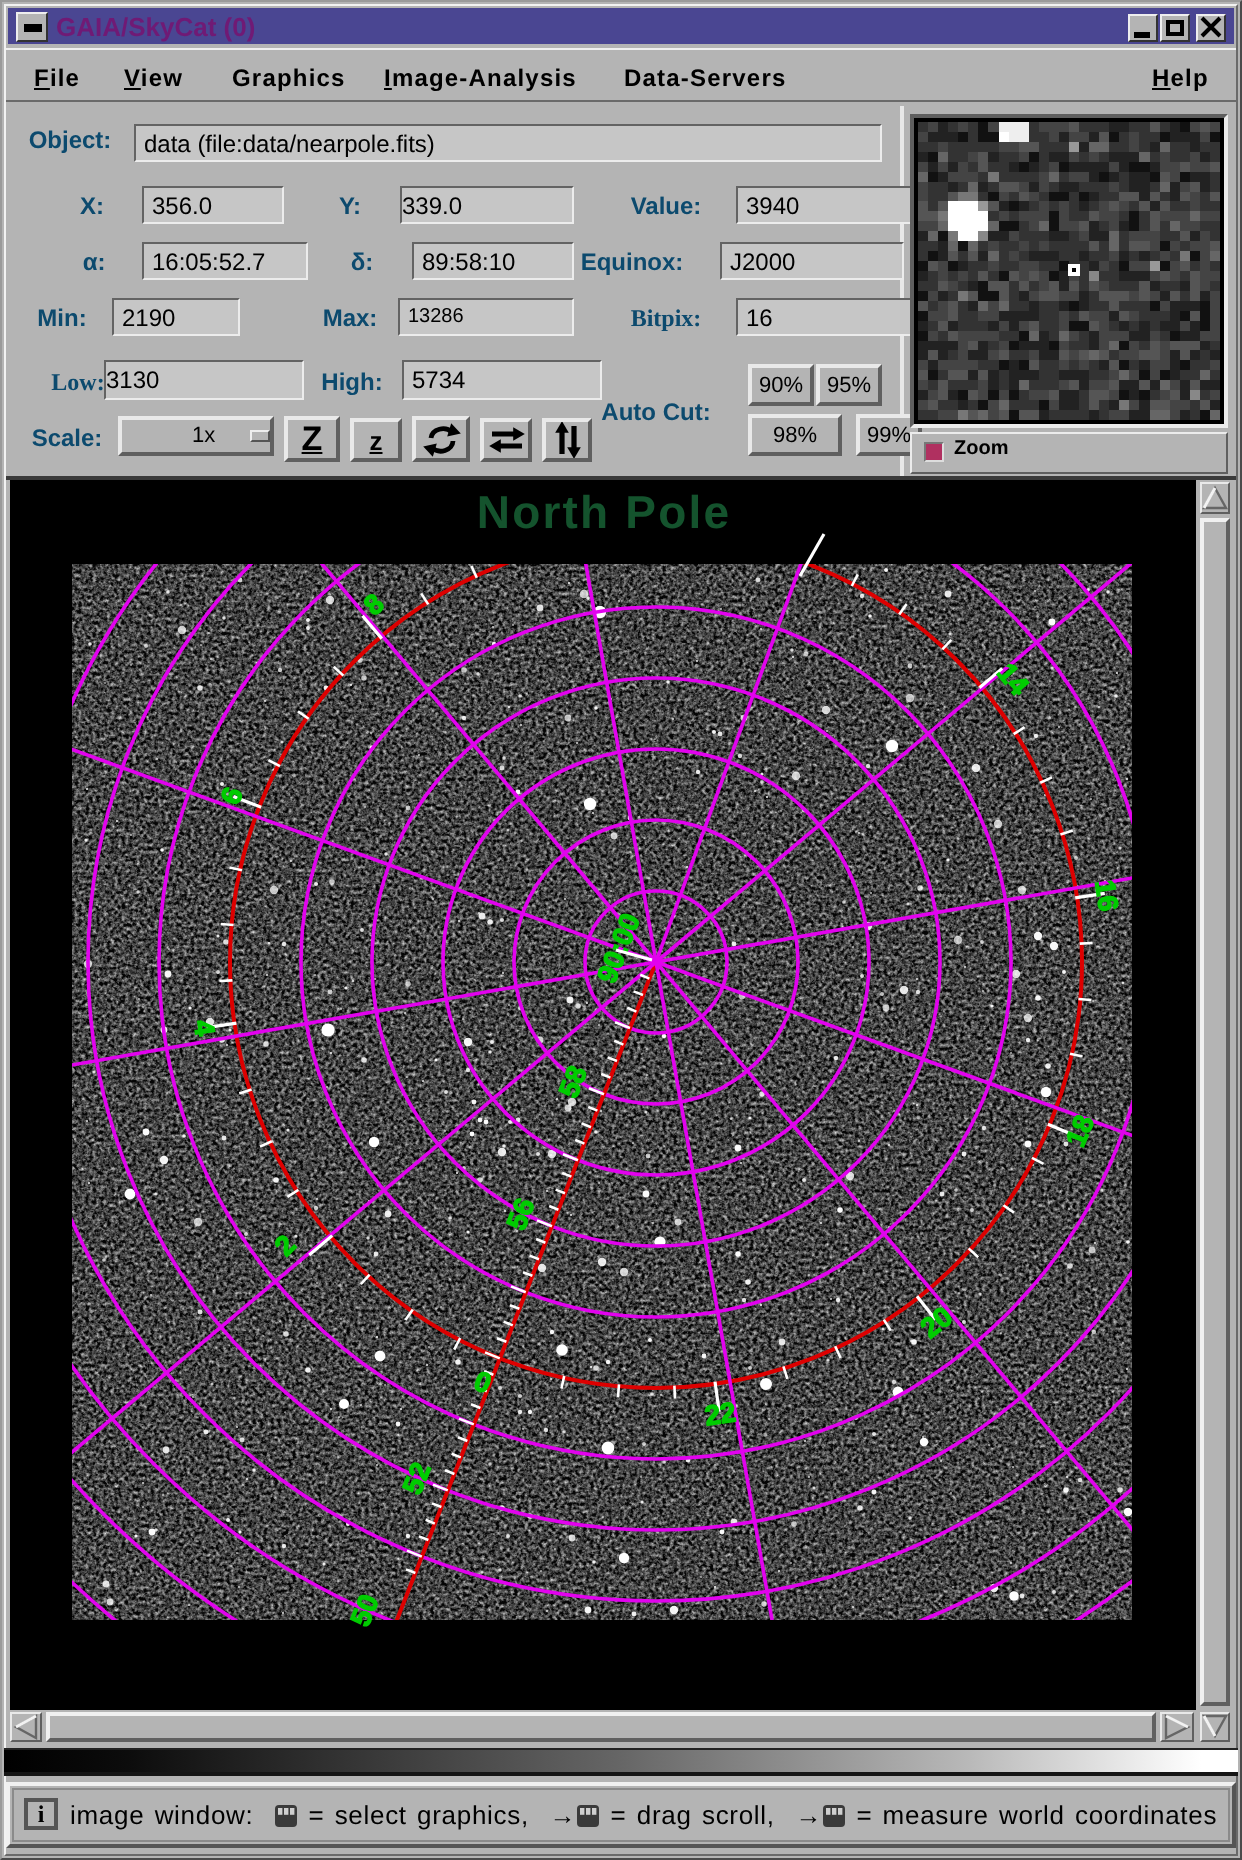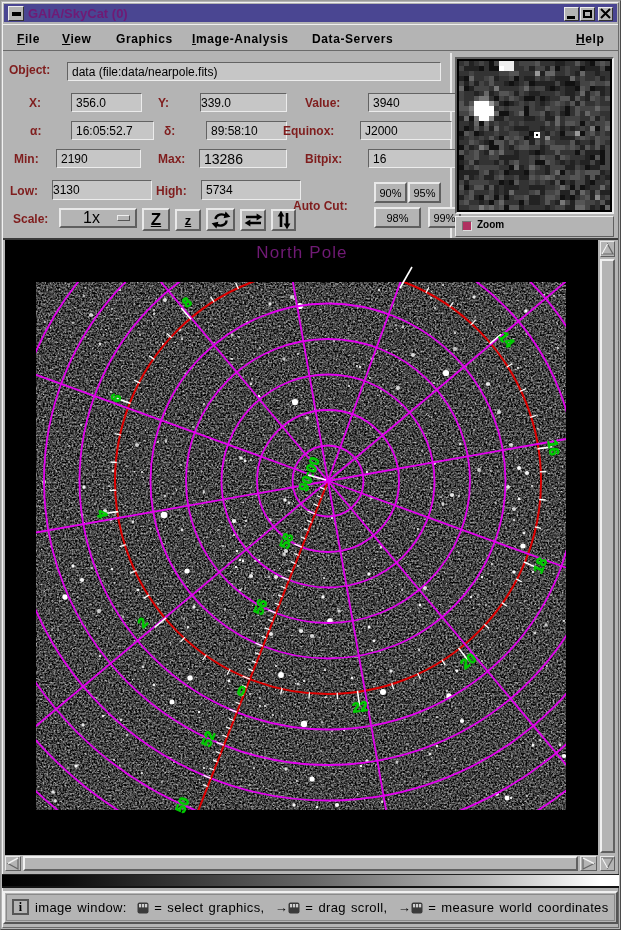--- a/index.html
+++ b/index.html
@@ -1,16 +1,16 @@
 <!DOCTYPE html>
 <html><head><meta charset="utf-8"><style>
 *{margin:0;padding:0;box-sizing:border-box;}
 body{width:621px;height:930px;background:#b4b4b4;font-family:"Liberation Sans",sans-serif;position:relative;overflow:hidden;}
 .abs{position:absolute;}
-.lab{position:absolute;font-size:12px;font-weight:bold;color:#7f1d1d;text-align:left;white-space:nowrap;}
+.lab{position:absolute;font-size:12px;font-weight:bold;color:#0c4a6e;text-align:center;white-space:nowrap;}
 .ent{position:absolute;background:#c6c6c6;border-top:1px solid #636363;border-left:1px solid #636363;border-bottom:1px solid #ececec;border-right:1px solid #ececec;display:flex;align-items:center;white-space:nowrap;overflow:hidden;}
 .btn{position:absolute;background:#b4b4b4;border-top:2px solid #e9e9e9;border-left:2px solid #e9e9e9;border-bottom:2px solid #5f5f5f;border-right:2px solid #5f5f5f;display:flex;align-items:center;justify-content:center;}
 .raised{border-top:1px solid #e9e9e9;border-left:1px solid #e9e9e9;border-bottom:1px solid #5f5f5f;border-right:1px solid #5f5f5f;}
 </style></head><body>
 
 <div class="abs" style="left:0;top:0;width:621px;height:930px;border:1px solid #9a9a9a;border-right-color:#4a4a4a;border-bottom-color:#4a4a4a;"></div>
 <div class="abs" style="left:2px;top:2px;width:617px;height:926px;border-top:1px solid #f2f2f2;border-left:1px solid #f2f2f2;border-right:1px solid #6a6a6a;border-bottom:1px solid #6a6a6a;"></div>
 
 <div class="abs" style="left:4px;top:4px;width:613px;height:18px;background:#4a4692;"></div>
 <div class="abs" style="left:8px;top:6px;width:16px;height:15px;background:#b4b4b4;border-top:1px solid #eee;border-left:1px solid #eee;border-bottom:1px solid #333;border-right:1px solid #333;"></div>
@@ -57,32 +57,32 @@
   </div>
 <div class="lab" style="left:164px;top:124px;width:34px;">δ:</div>
 <div class="ent" style="left:206px;top:121px;width:81px;height:19px;">
     <span style="padding-left:4px;font-size:12px;">89:58:10</span>
   </div>
 <div class="lab" style="left:283px;top:124px;width:66px;">Equinox:</div>
 <div class="ent" style="left:360px;top:121px;width:92px;height:19px;">
     <span style="padding-left:4px;font-size:12px;">J2000</span>
   </div>
 <div class="lab" style="left:14px;top:152px;width:34px;">Min:</div>
-<div class="ent" style="left:56px;top:149px;width:85px;height:19px;">
+<div class="ent" style="left:56px;top:149px;width:64px;height:19px;">
     <span style="padding-left:4px;font-size:12px;">2190</span>
   </div>
 <div class="lab" style="left:158px;top:152px;width:34px;">Max:</div>
 <div class="ent" style="left:199px;top:149px;width:88px;height:19px;">
-    <span style="padding-left:4px;font-size:14px;">13286</span>
-  </div>
-<div class="lab" style="left:305px;top:152px;width:56px;">Bitpix:</div>
+    <span style="padding-left:4px;font-size:10px;">13286</span>
+  </div>
+<div class="lab" style="left:305px;top:152px;width:56px;font-family:Liberation Serif, serif;">Bitpix:</div>
 <div class="ent" style="left:368px;top:149px;width:88px;height:19px;">
     <span style="padding-left:4px;font-size:12px;">16</span>
   </div>
-<div class="lab" style="left:10px;top:184px;width:34px;">Low:</div>
+<div class="lab" style="left:22px;top:184px;width:34px;font-family:Liberation Serif, serif;">Low:</div>
 <div class="ent" style="left:52px;top:180px;width:100px;height:20px;">
     <span style="padding-left:0;font-size:12px;">3130</span>
   </div>
 <div class="lab" style="left:156px;top:184px;width:40px;">High:</div>
 <div class="ent" style="left:201px;top:180px;width:100px;height:20px;">
     <span style="padding-left:4px;font-size:12px;">5734</span>
   </div>
 <div class="lab" style="left:293px;top:199px;width:70px;">Auto Cut:</div>
 <div class="lab" style="left:13px;top:212px;width:41px;">Scale:</div>
 <div class="btn" style="left:374px;top:182px;width:33px;height:21px;">
@@ -92,21 +92,21 @@
     <span style="font-size:11px;">95%</span>
   </div>
 <div class="btn" style="left:374px;top:207px;width:47px;height:21px;">
     <span style="font-size:11px;">98%</span>
   </div>
 <div class="btn" style="left:408px;top:207px;width:33px;height:21px;margin-left:20px;">
     <span style="font-size:11px;">99%</span>
   </div>
 
 <div class="btn" style="left:59px;top:208px;width:78px;height:20px;justify-content:flex-start;">
-    <span style="font-size:16px;padding-left:22px;">1x</span>
+    <span style="font-size:11px;padding-left:35px;">1x</span>
     <span style="display:inline-block;margin-left:17px;width:13px;height:6px;background:#b4b4b4;border-top:1px solid #eee;border-left:1px solid #eee;border-bottom:1px solid #555;border-right:1px solid #555;"></span>
   </div>
 <div class="btn" style="left:142px;top:208px;width:28px;height:23px;">
     <span style="font-size:17px;font-weight:bold;text-decoration:underline;">Z</span>
   </div>
 <div class="btn" style="left:175px;top:209px;width:26px;height:22px;">
     <span style="font-size:13px;font-weight:bold;text-decoration:underline;">z</span>
   </div>
 <div class="btn" style="left:206px;top:208px;width:29px;height:23px;">
     <svg width="20" height="18" viewBox="0 0 20 18">
@@ -1724,21 +1724,21 @@
     <line x1="202.7" y1="546.5" x2="198.0" y2="544.7" stroke="#fff" stroke-width="1.3"></line>
     <text x="281.2" y="300.8" transform="rotate(-68.5 281.2 300.8)" fill="#00cc00" stroke="#00cc00" stroke-width="0.7" font-size="14" font-weight="bold" text-anchor="middle" dominant-baseline="central">58</text>
     <text x="255.1" y="366.9" transform="rotate(-68.5 255.1 366.9)" fill="#00cc00" stroke="#00cc00" stroke-width="0.7" font-size="14" font-weight="bold" text-anchor="middle" dominant-baseline="central">56</text>
     <text x="203.1" y="499.0" transform="rotate(-68.5 203.1 499.0)" fill="#00cc00" stroke="#00cc00" stroke-width="0.7" font-size="14" font-weight="bold" text-anchor="middle" dominant-baseline="central">52</text>
     <text x="177.1" y="565.0" transform="rotate(-68.5 177.1 565.0)" fill="#00cc00" stroke="#00cc00" stroke-width="0.7" font-size="14" font-weight="bold" text-anchor="middle" dominant-baseline="central">50</text>
     <text x="236.5" y="450.9" transform="rotate(21.5 236.5 450.9)" fill="#00cc00" stroke="#00cc00" stroke-width="0.7" font-size="14" font-weight="bold" text-anchor="middle" dominant-baseline="central">0</text>
     <text x="304.0" y="234.0" transform="rotate(-68.5 304.0 234.0)" fill="#00cc00" stroke="#00cc00" stroke-width="0.7" font-size="14" font-weight="bold" text-anchor="middle" dominant-baseline="central">90:00</text>
     <line x1="321.0" y1="240.0" x2="303.0" y2="235.0" stroke="#fff" stroke-width="1.5"></line>
 <line x1="407" y1="27" x2="395" y2="48" stroke="#fff" stroke-width="1.6"></line>
 </svg>
-<div class="abs" style="left:232px;top:243px;width:140px;text-align:center;font-size:17px;font-weight:normal;color:#701a75;letter-spacing:1.1px;">North Pole</div>
+<div class="abs" style="left:232px;top:243px;width:140px;text-align:center;font-size:23px;font-weight:bold;color:#14532d;letter-spacing:1.1px;">North Pole</div>
 
 <div class="abs" style="left:599px;top:240px;width:16px;height:632px;background:#b4b4b4;"></div>
 <div class="abs raised" style="left:600px;top:241px;width:15px;height:16px;background:#b4b4b4;"></div>
 <svg class="abs" style="left:600px;top:241px;" width="15" height="16">
     <path d="M7.5 3 L13 13 L2 13 Z" fill="#b4b4b4" stroke="#666" stroke-width="1.2"></path>
     <path d="M7.5 3 L2 13" stroke="#f2f2f2" stroke-width="1.5"></path>
   </svg>
 <div class="abs" style="left:600px;top:259px;width:15px;height:594px;background:#b4b4b4;border-top:2px solid #f0f0f0;border-left:2px solid #f0f0f0;border-bottom:2px solid #606060;border-right:2px solid #606060;"></div>
 <div class="abs raised" style="left:600px;top:856px;width:15px;height:15px;background:#b4b4b4;"></div>
 <svg class="abs" style="left:600px;top:856px;" width="15" height="15">

